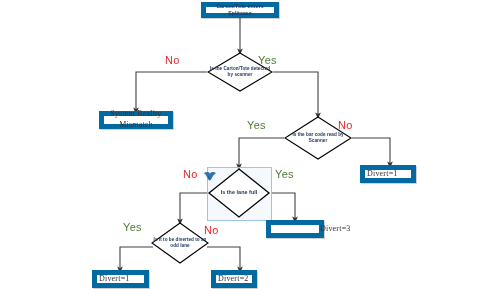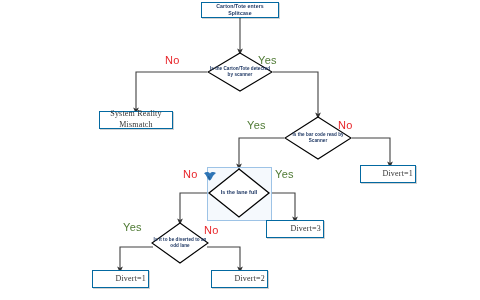--- a/index.html
+++ b/index.html
@@ -23,25 +23,25 @@
     top: 0;
     width: 480px;
     height: 300px;
     pointer-events: none;
   }
 
   
   .box {
     position: absolute;
     box-sizing: border-box;
-    border: 1px solid #0369a1;
+    border: 5px solid #0369a1;
     background: #ffffff;
     display: flex;
     align-items: center;
-    justify-content: flex-end;
+    justify-content: flex-start;
     text-align: center;
     color: #1f3864;
     font-family: "Liberation Sans", sans-serif;
     font-weight: bold;
     font-size: 5.2px;
     line-height: 1.35;
     letter-spacing: 0.1px;
     box-shadow: 1px 1px 0 rgba(0,0,0,0.18);
   }
   .box.plain {
@@ -169,36 +169,36 @@
     <span class="txt">Divert=1</span>
   </div>
 
   <div class="diamond big" style="left:207px; top:167px; width:64px; height:52px;">
     <svg viewBox="0 0 64 52" width="64" height="52">
       <polygon points="32,2 62,26 32,50 2,26" fill="#ffffff" stroke="#000000" stroke-width="1.3"></polygon>
     </svg>
     <div class="dlabel">Is the lane full</div>
   </div>
 
-  <div class="box plain" style="left:266px; top:220px; width:58px; height:18px;">
+  <div class="box plain" style="left:266px; top:220px; width:58px; height:18px;padding-left:47px;">
     <span class="txt">Divert=3</span>
   </div>
 
   <div class="diamond" style="left:151px; top:222px; width:58px; height:42px;">
     <svg viewBox="0 0 58 42" width="58" height="42">
       <polygon points="29,1 57,21 29,41 1,21" fill="#ffffff" stroke="#000000" stroke-width="1.1"></polygon>
     </svg>
     <div class="dlabel">Is it to be diverted to an odd lane</div>
   </div>
 
   <div class="box plain" style="left:92px; top:270px; width:57px; height:18px;">
     <span class="txt">Divert=1</span>
   </div>
 
-  <div class="box plain" style="left:211px; top:270px; width:57px; height:18px;">
+  <div class="box plain" style="left:211px; top:270px; width:46px; height:18px;">
     <span class="txt">Divert=2</span>
   </div>
 
   <div class="blabel no" style="left:165px; top:54px;">No</div>
   <div class="blabel yes" style="left:258px; top:54px;">Yes</div>
   <div class="blabel yes" style="left:247px; top:119px;">Yes</div>
   <div class="blabel no" style="left:338px; top:119px;">No</div>
   <div class="blabel no" style="left:183px; top:168px;">No</div>
   <div class="blabel yes" style="left:275px; top:168px;">Yes</div>
   <div class="blabel yes" style="left:123px; top:221px;">Yes</div>

